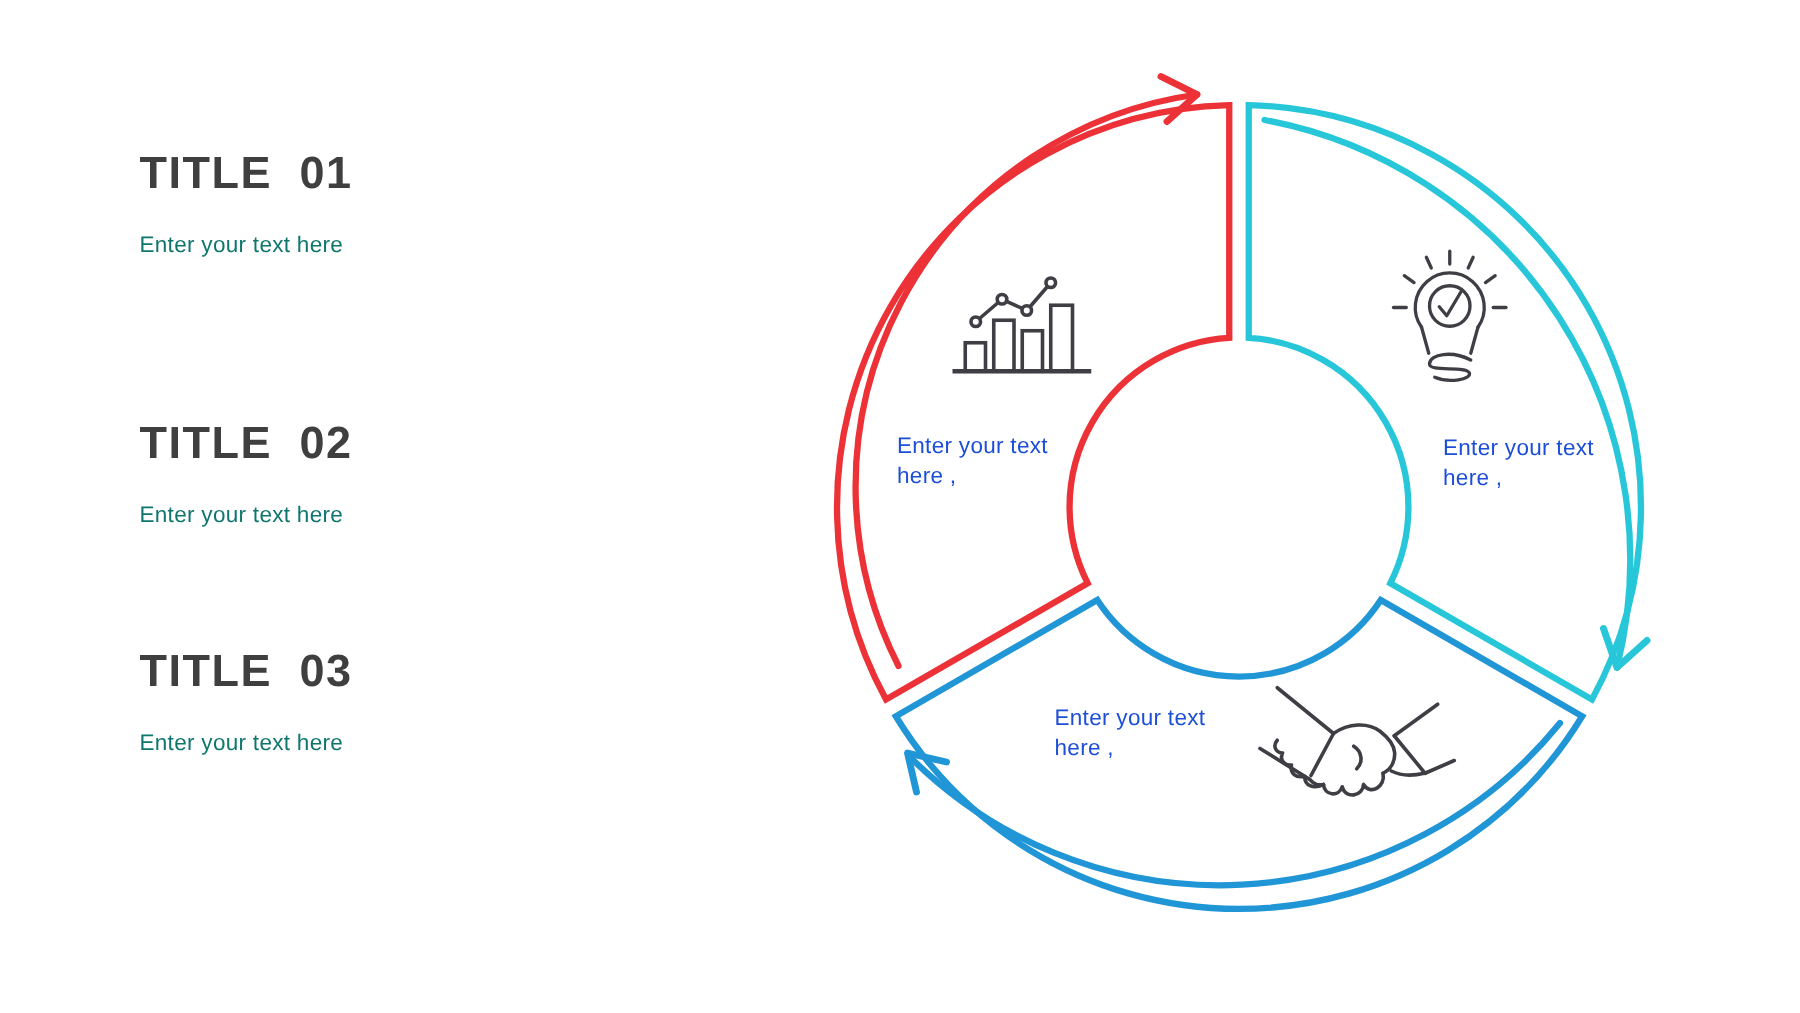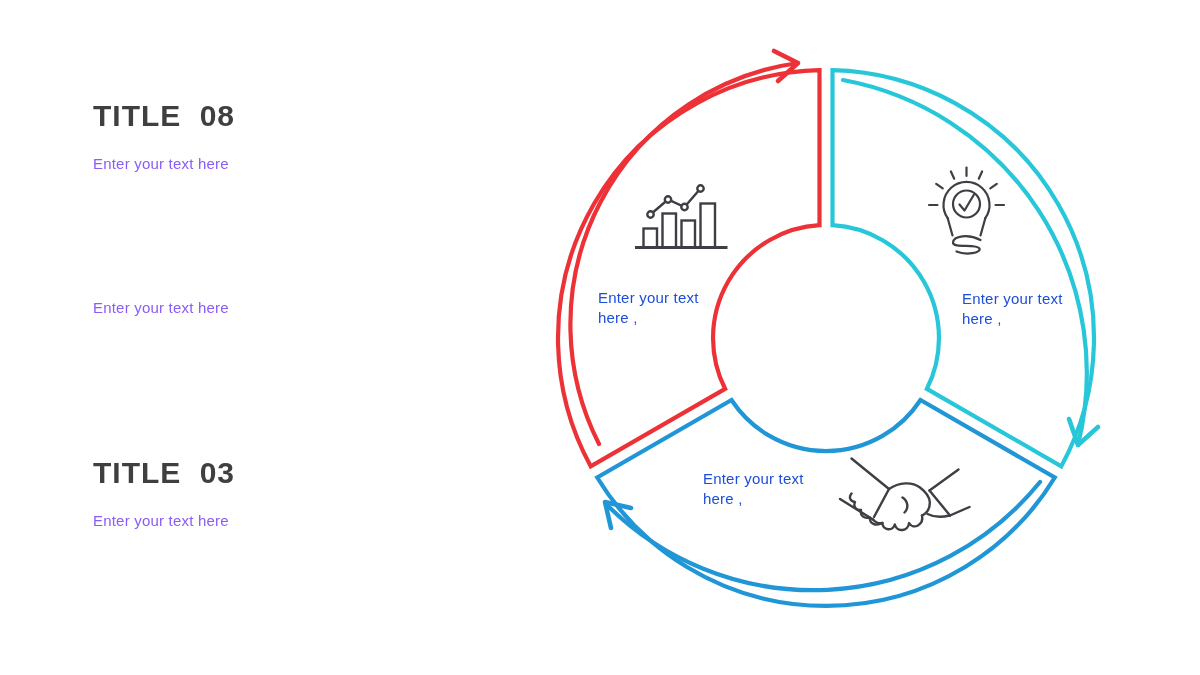--- a/index.html
+++ b/index.html
@@ -3,39 +3,40 @@
 <meta charset="utf-8">
 <style>
   html,body{margin:0;padding:0;background:#fff;}
   #slide{position:relative;width:1200px;height:675px;background:#ffffff;overflow:hidden;
          font-family:"Liberation Sans",sans-serif;}
   .main-title{position:absolute;top:8px;left:0;width:100%;text-align:center;margin:0;
               font-size:35px;font-weight:bold;letter-spacing:-0.3px;color:#0e0e0e;}
   .left-block{position:absolute;left:93px;width:300px;}
   .left-block h2{margin:0;font-size:30px;line-height:36px;font-weight:bold;color:#3f3f3f;
                  letter-spacing:1px;word-spacing:9px;}
-  .left-block p{margin:20px 0 0 0;font-size:15px;line-height:20px;color:#8b5cf6;letter-spacing:0.2px;}
-  #blk1{top:98px;} #blk2{top:278px;} #blk3{top:455px;}
+  .left-block p{margin:20px 0 0 0;font-size:15px;line-height:20px;color:#0f766e;letter-spacing:0.2px;}
+  #blk1{top:98px;} #blk2{top:278px;} #blk3{top:430px;}
   .seg-label{position:absolute;width:118px;font-size:15px;line-height:20px;color:#1d4ed8;letter-spacing:0.2px;}
   #seg-label-1{left:598px;top:288px;}
   #seg-label-2{left:962px;top:289px;}
   #seg-label-3{left:703px;top:469px;}
   svg{position:absolute;left:0;top:0;}
 </style>
 </head>
 <body>
 
 <div id="slide">
 
 
   <div class="left-block" id="blk1">
-    <h2>TITLE 08</h2>
+    <h2>TITLE 01</h2>
     <p>Enter your text here</p>
   </div>
   <div class="left-block" id="blk2">
+    <h2>TITLE 02</h2>
     <p>Enter your text here</p>
   </div>
   <div class="left-block" id="blk3">
     <h2>TITLE 03</h2>
     <p>Enter your text here</p>
   </div>
 
   <svg width="1200" height="675" viewBox="0 0 1200 675">
 
     <path d="M819.5 70.1 A268 268 0 0 0 590.7 466.3 L725.1 388.8 A113 113 0 0 1 819.5 225.2 Z" fill="none" stroke-width="4.2" stroke="#ec3137"></path>

